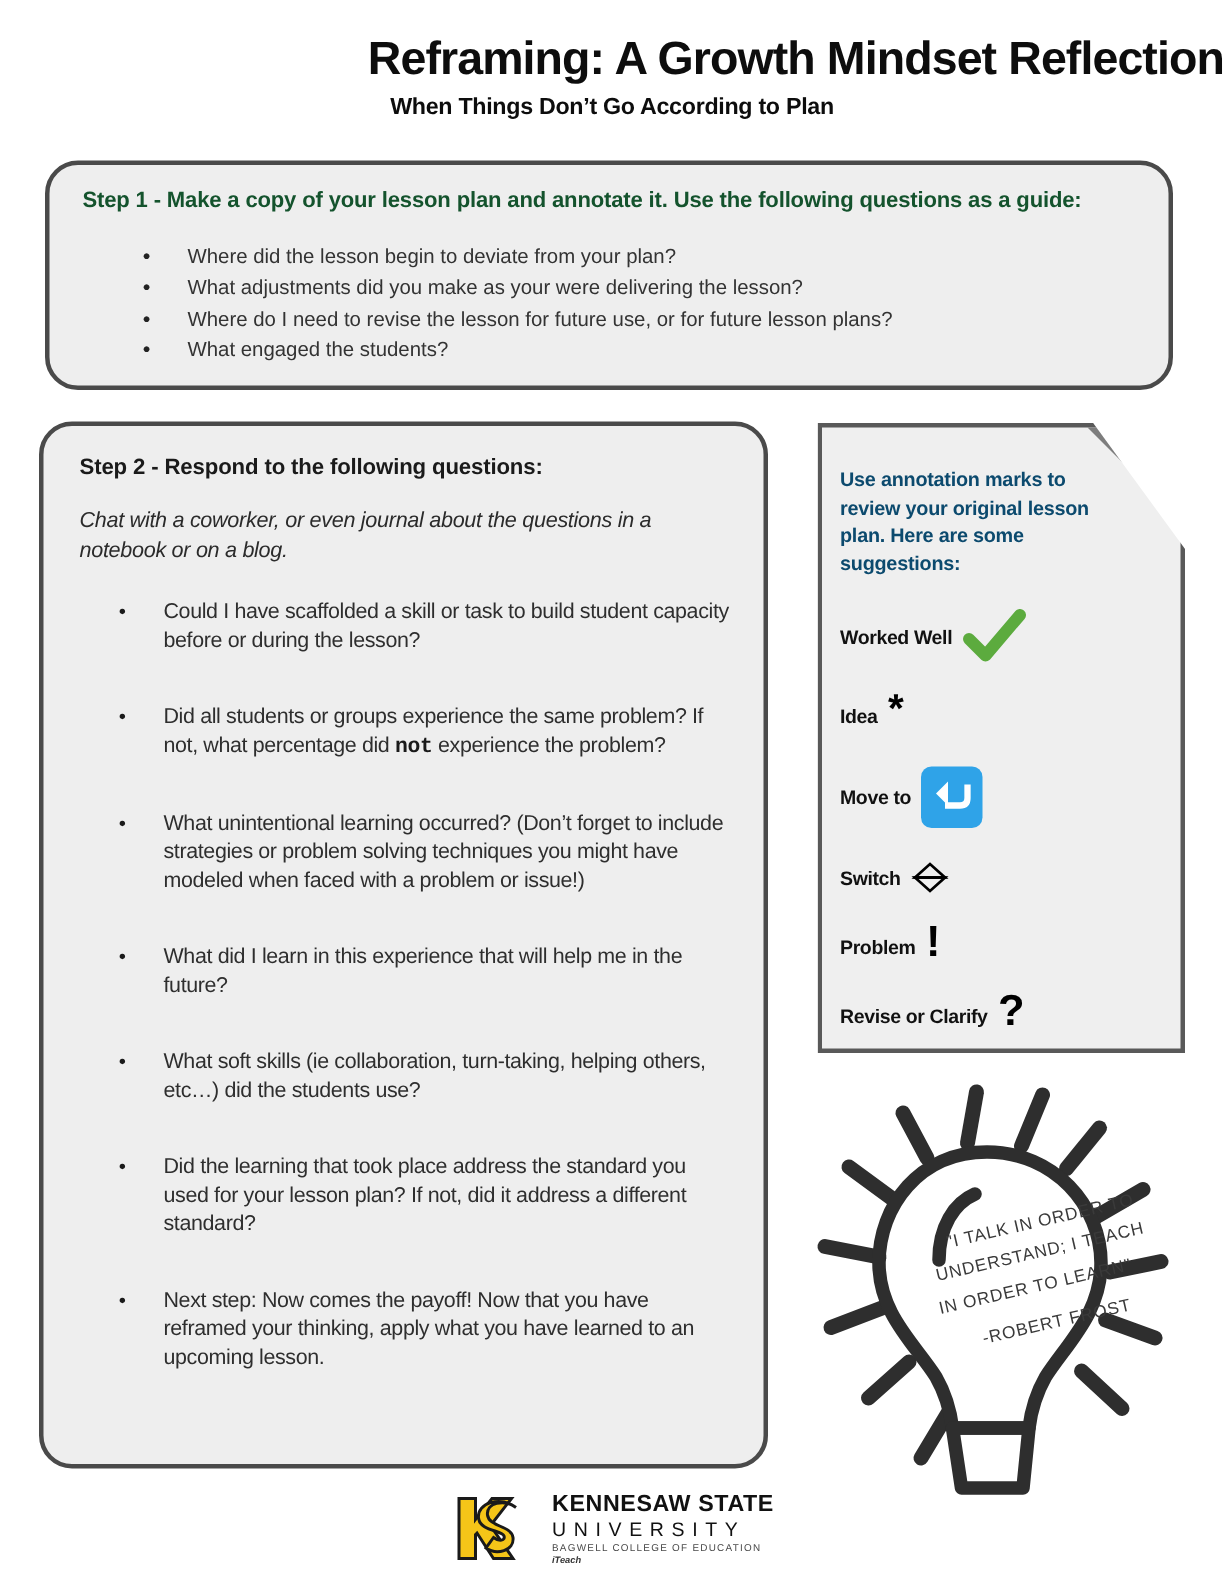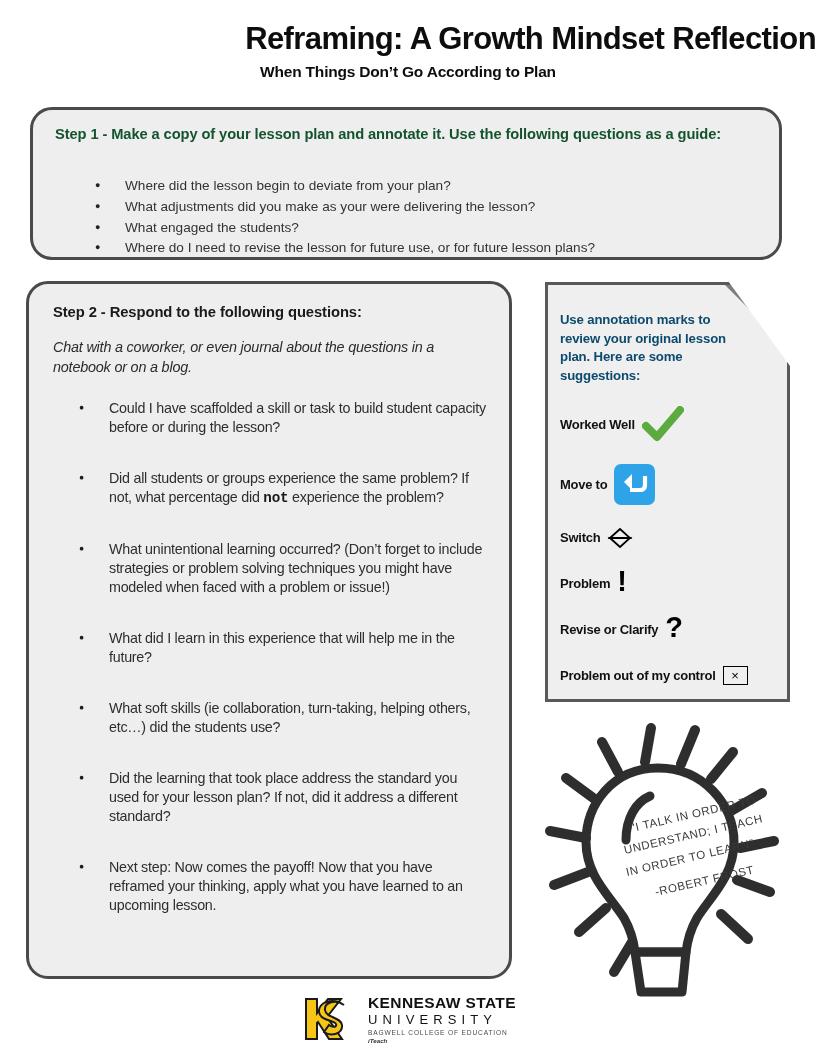--- a/index.html
+++ b/index.html
@@ -53,21 +53,21 @@
 
   .step-heading {
     font-size: 14.7px;
     font-weight: bold;
     color: #14532d;
     line-height: 1.38;
     letter-spacing: -0.1px;
   }
 
   #step1-list {
-    margin-top: 32px;
+    margin-top: 17px;
     padding-left: 40px;
   }
 
   #step1-list li {
     font-size: 13.6px;
     color: #333;
     line-height: 1.52;
     list-style: none;
     position: relative;
     padding-left: 30px;
@@ -263,22 +263,22 @@
 <div id="header">
   <div id="page-title">Reframing: A Growth Mindset Reflection</div>
   <div id="page-subtitle">When Things Don’t Go According to Plan</div>
 </div>
 
 <div id="step1-box" class="round-box">
   <div class="step-heading">Step 1 - Make a copy of your lesson plan and annotate it. Use the following questions as a guide:</div>
   <ul id="step1-list">
     <li>Where did the lesson begin to deviate from your plan?</li>
     <li>What adjustments did you make as your were delivering the lesson?</li>
+    <li>Where do I need to revise the lesson for future use, or for future lesson plans?</li>
     <li>What engaged the students?</li>
-    <li>Where do I need to revise the lesson for future use, or for future lesson plans?</li>
   </ul>
 </div>
 
 <div id="step2-box" class="round-box">
   <div id="step2-heading">Step 2 - Respond to the following questions:</div>
   <div id="step2-sub">Chat  with a coworker, or even journal about the questions in a notebook or on a blog.</div>
   <ul id="step2-list">
     <li><span>Could I have scaffolded a skill or task to build student capacity before or during the lesson?</span></li>
     <li><span>Did all students or groups experience the same problem? If not, what percentage did </span><b>not</b><span> experience the problem?</span></li>
     <li><span>What unintentional learning occurred? (Don’t forget to include strategies or problem solving techniques you might have modeled when faced with a problem or issue!)</span></li>
@@ -296,20 +296,26 @@
 
   <div class="anno-row">
     <span class="anno-label">Worked Well</span>
     <span class="anno-mark">
       <svg id="mark-check" viewBox="0 0 42 38">
         <path d="M4 20 L15 31 L38 4" stroke="#5cab3e" stroke-width="8" fill="none" stroke-linecap="round" stroke-linejoin="round"></path>
       </svg>
     </span>
   </div>
 
+  <div class="anno-row">
+    <span class="anno-label">Idea</span>
+    <span class="anno-mark">
+      <span id="mark-asterisk">*</span>
+    </span>
+  </div>
 
   <div class="anno-row">
     <span class="anno-label">Move to</span>
     <span class="anno-mark">
       <span id="mark-moveto">
         <svg width="27" height="25" viewBox="0 0 27 25">
           <path d="M24 4 L24 13 Q24 18 19 18 L9 18" stroke="#ffffff" stroke-width="4.2" fill="none" stroke-linecap="butt"></path>
           <path d="M11 10 L3 18 L11 26 Z" fill="#ffffff" transform="translate(0,-8)"></path>
         </svg>
       </span>

